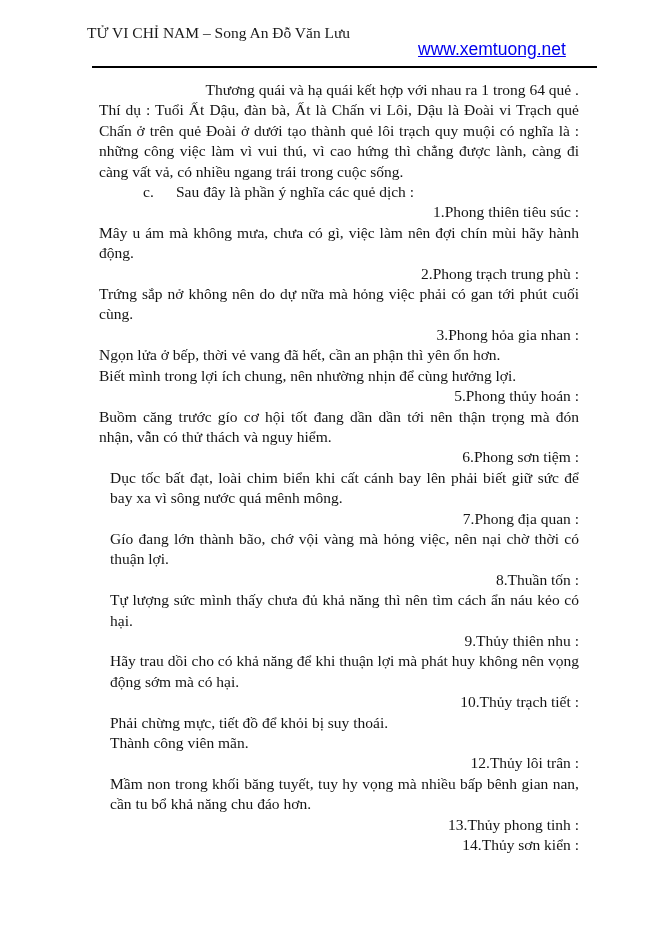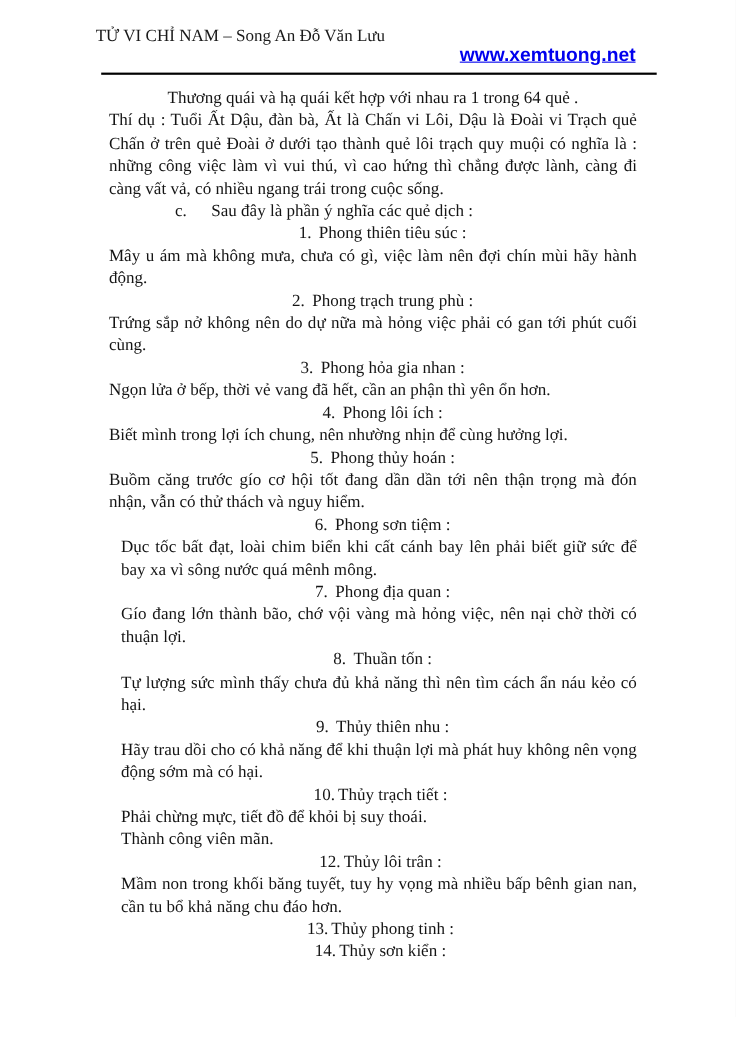--- a/index.html
+++ b/index.html
@@ -18,21 +18,21 @@
     top: 24px;
     font-size: 15.5px;
     white-space: nowrap;
     color: #1a1a1a;
   }
   .header-link {
     position: absolute;
     left: 418px;
     top: 39px;
     font-family: "Liberation Sans", sans-serif;
-    font-weight: bold;
+    font-weight: normal;
     font-size: 17.5px;
     text-decoration: underline;
     white-space: nowrap;
     cursor: pointer;
   }
   .header-rule {
     position: absolute;
     left: 92px;
     top: 66px;
     width: 505px;
@@ -41,23 +41,23 @@
   }
   .content {
     position: absolute;
     left: 99px;
     top: 80px;
     width: 480px;
     font-size: 15.5px;
     line-height: 20.4px;
     text-align: justify;
   }
-  .line { text-align: center; }
+  .line { text-align: right; }
   .indent { margin-left: 11px; }
-  .section-line { margin-left: 60px; text-align: left; }
+  .section-line { margin-left: 44px; text-align: left; }
   .num { display: inline-block; min-width: 25px; }
   .section-marker { display: inline-block; min-width: 33px; }
   p, div { margin: 0; padding: 0; }
 </style>
 </head>
 <body>
 
 <div class="page">
 
   <div class="header-title">TỬ VI CHỈ NAM – Song An Đỗ Văn Lưu</div>
@@ -76,21 +76,20 @@
       <span class="section-marker">c.</span><span>Sau đây là phần ý nghĩa các quẻ dịch :</span>
     </div>
 
     <div>
         <div class="line indent"><span class="num">1.</span><span>Phong thiên tiêu súc :</span></div>
         <div class="para">Mây u ám mà không mưa, chưa có gì, việc làm nên đợi chín mùi hãy hành động.</div>
         <div class="line indent"><span class="num">2.</span><span>Phong trạch trung phù :</span></div>
         <div class="para">Trứng sắp nở không nên do dự nữa mà hỏng việc phải có gan tới phút cuối cùng.</div>
         <div class="line indent"><span class="num">3.</span><span>Phong hỏa gia nhan :</span></div>
         <div class="para">Ngọn lửa ở bếp, thời vẻ vang đã hết, cần an phận thì yên ổn hơn.</div>
-        <div class="line indent"><span class="num">4.</span><span>Phong lôi ích :</span></div>
         <div class="para">Biết mình trong lợi ích chung, nên nhường nhịn để cùng hưởng lợi.</div>
         <div class="line indent"><span class="num">5.</span><span>Phong thủy hoán :</span></div>
         <div class="para">Buồm căng trước gío cơ hội tốt đang dần dần tới nên thận trọng mà đón nhận, vẫn có thử thách và nguy hiểm.</div>
         <div class="line indent"><span class="num">6.</span><span>Phong sơn tiệm :</span></div>
         <div class="para indent">Dục tốc bất đạt, loài chim biển khi cất cánh bay lên phải biết giữ sức để bay xa vì sông nước quá mênh mông.</div>
         <div class="line indent"><span class="num">7.</span><span>Phong địa quan :</span></div>
         <div class="para indent">Gío đang lớn thành bão, chớ vội vàng mà hỏng việc, nên nại chờ thời có thuận lợi.</div>
         <div class="line indent"><span class="num">8.</span><span>Thuần tốn :</span></div>
         <div class="para indent">Tự lượng sức mình thấy chưa đủ khả năng thì nên tìm cách ẩn náu kẻo có hại.</div>
         <div class="line indent"><span class="num">9.</span><span>Thủy thiên nhu :</span></div>

